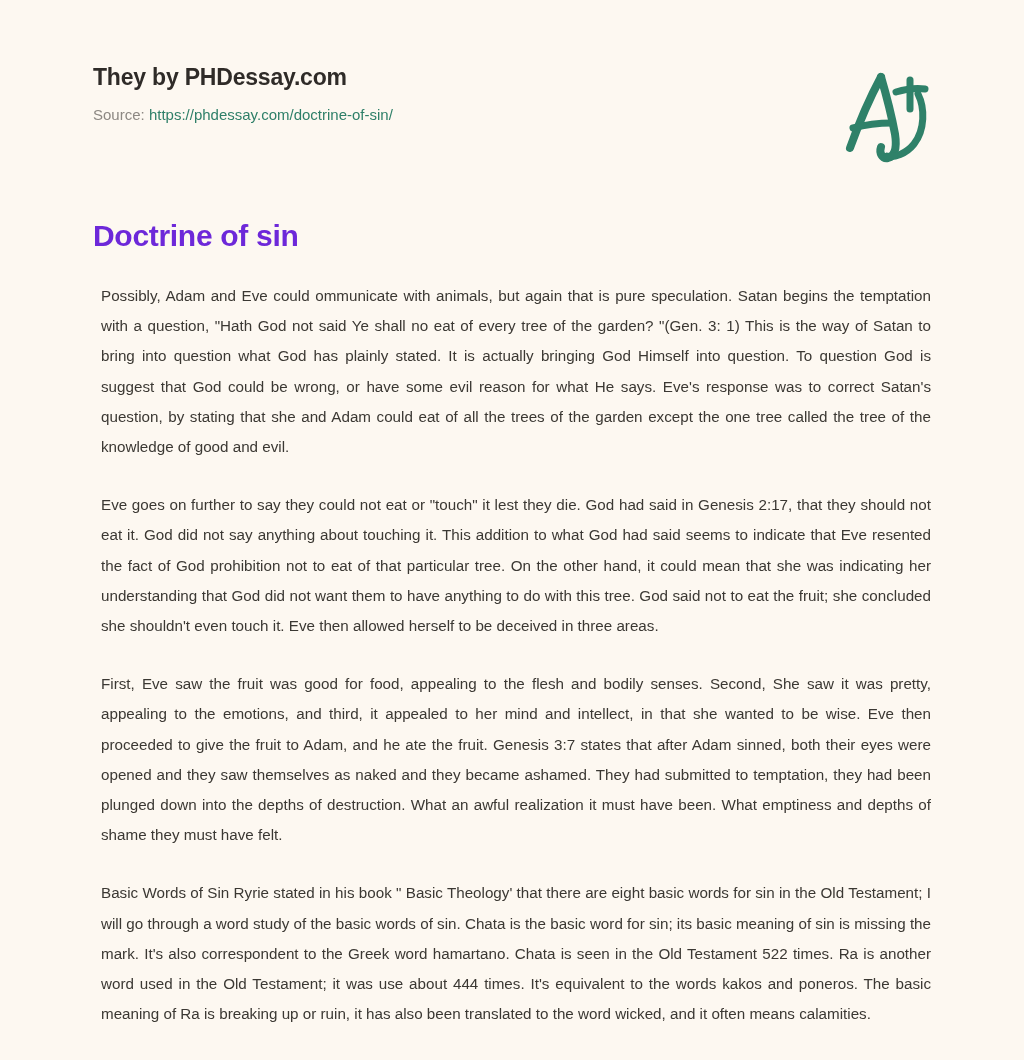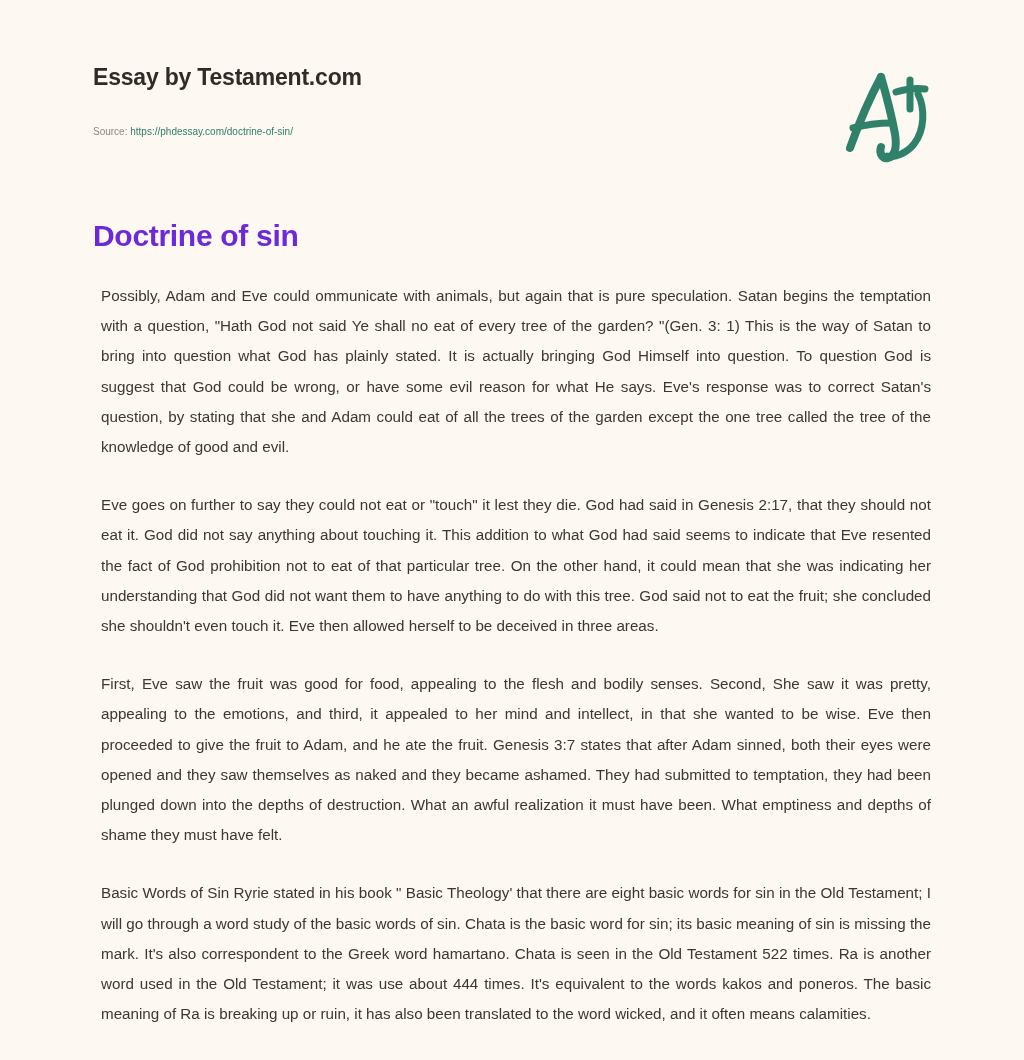--- a/index.html
+++ b/index.html
@@ -32,22 +32,22 @@
   }
   .brand-line {
     font-size: 23px;
     font-weight: bold;
     color: #2f2b28;
     letter-spacing: -0.2px;
     line-height: 30px;
     margin: 0;
   }
   .source-line {
-    margin-top: 30px;
-    font-size: 10px;
+    margin-top: 13px;
+    font-size: 15px;
     line-height: 20px;
     color: #8d8883;
     white-space: nowrap;
   }
   .source-label {
     color: #8d8883;
   }
   .source-url {
     color: #2e7f68;
     text-decoration: none;
@@ -95,21 +95,21 @@
   .body-copy p:last-child {
     margin-bottom: 0;
   }
 </style>
 </head>
 <body>
 
 <div class="page">
 
   <header class="header">
-    <div class="brand-line">Essay by Testament.com</div>
+    <div class="brand-line">They by PHDessay.com</div>
     <div class="source-line">
       <span class="source-label">Source:</span>
       <a class="source-url" href="#">https://phdessay.com/doctrine-of-sin/</a>
     </div>
   </header>
 
   <div class="logo">
     <svg width="120" height="120" viewBox="0 0 120 120" aria-hidden="true">
       <g fill="none" stroke="#2f8169" stroke-linecap="round" stroke-linejoin="round">
 

